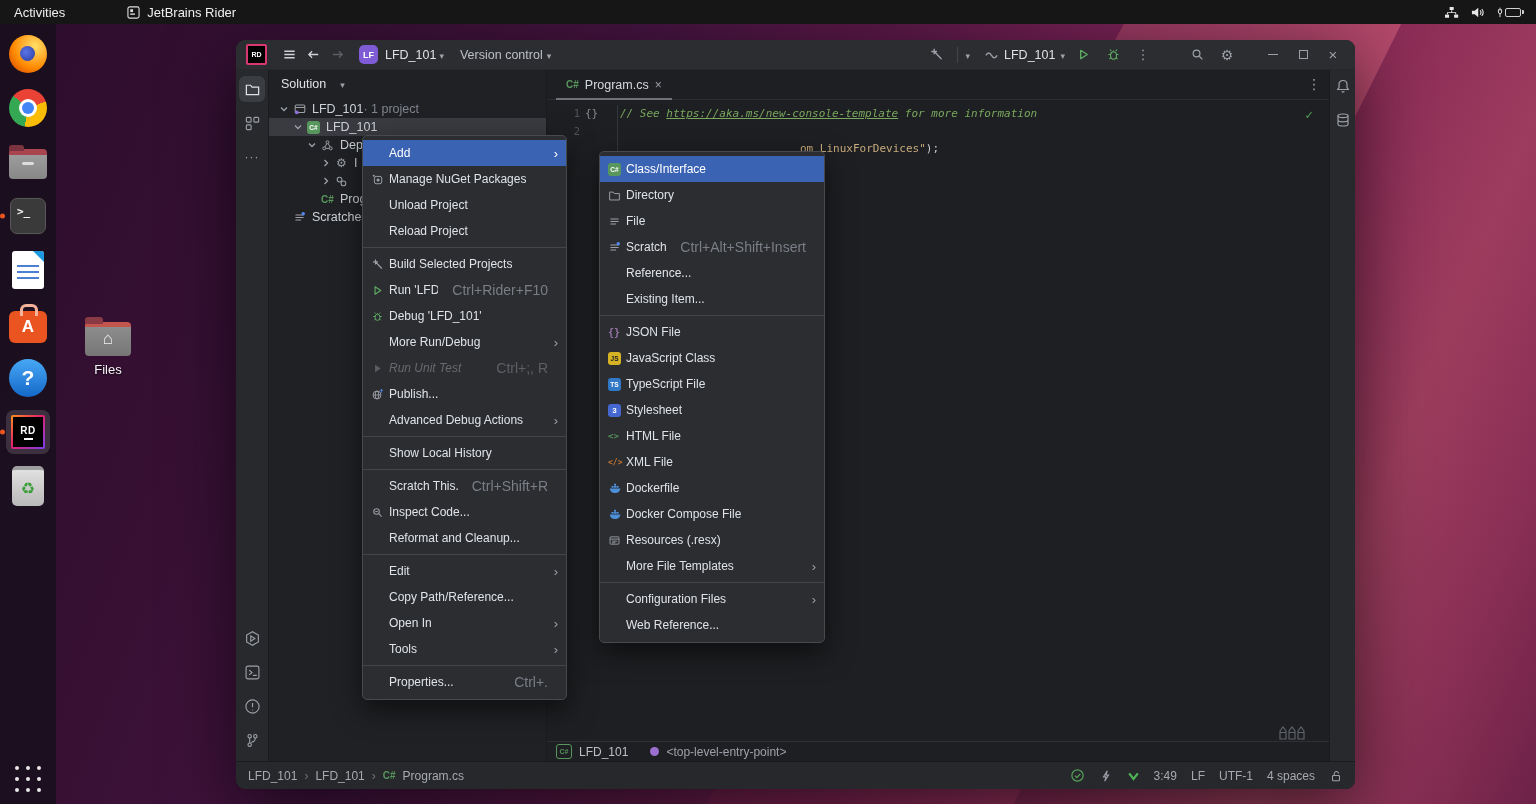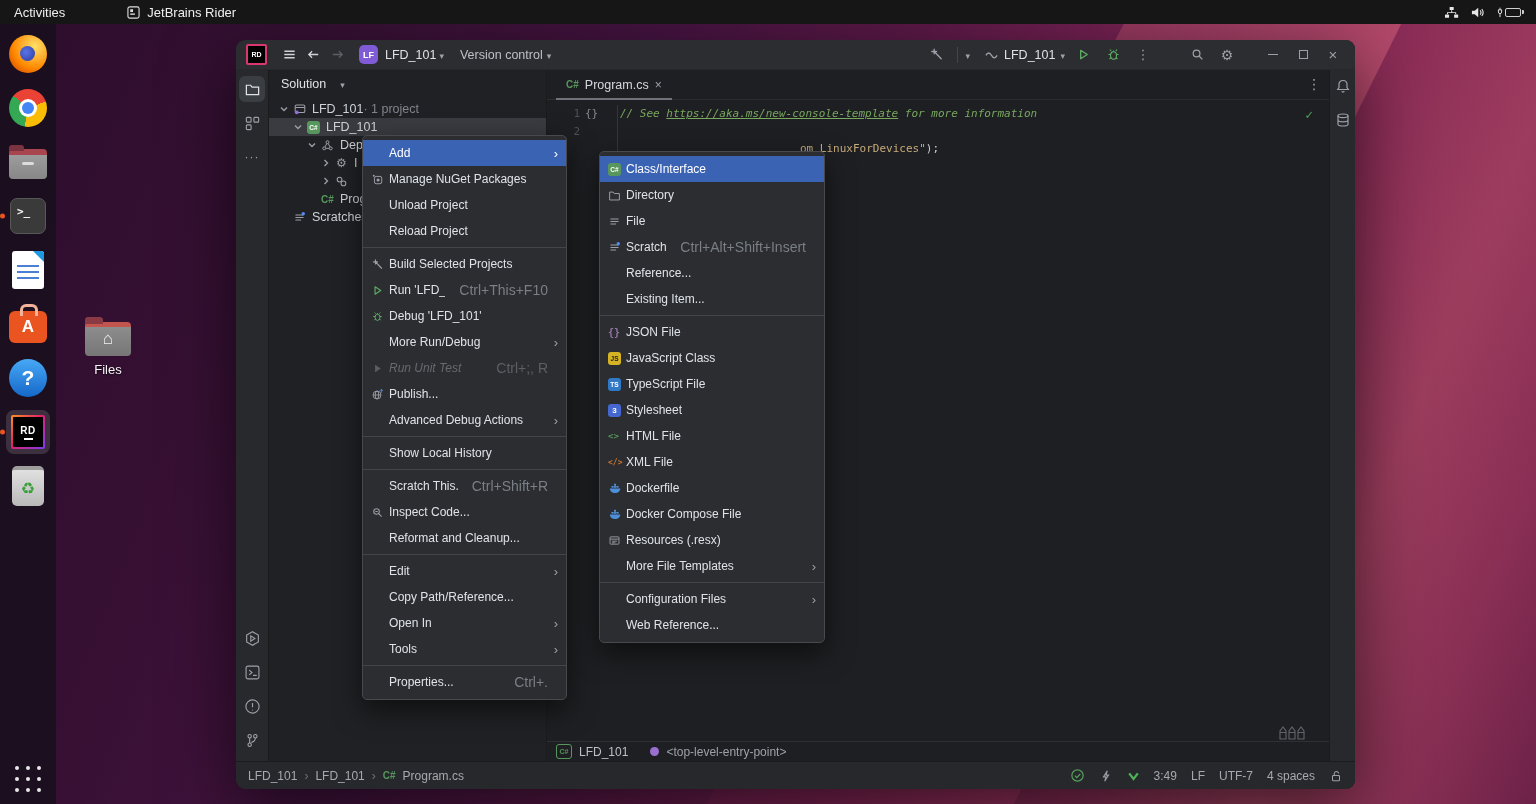--- a/index.html
+++ b/index.html
@@ -546,21 +546,21 @@
             <path d="M9.5 2 L5 9 h3 L6.5 14 11 7 H8 z"></path>
           </svg>
       </span>
       <span class="sb-ic">
         <svg width="13" height="12" viewBox="0 0 14 14">
             <path d="M2 4 L7 10.5 12 4" fill="none" stroke="#4db356" stroke-width="2.6"></path>
           </svg>
       </span>
       <span>3:49</span>
       <span>LF</span>
-      <span>UTF-7</span>
+      <span>UTF-1</span>
       <span>4 spaces</span>
       <span class="sb-ic">
         <svg width="14" height="14" viewBox="0 0 16 16" fill="none" stroke="#9da0a8" stroke-width="1.2">
             <rect x="4" y="7.5" width="8" height="6" rx="1"></rect>
             <path d="M6 7.5 V5.5 a2.5 2.5 0 0 1 5 -.3"></path>
           </svg>
       </span>
     </div>
   </div>
 </div>
@@ -608,21 +608,21 @@
     </div>
     <div class="menu-item">
       <span class="mi-ic">
         <span style="display:inline-flex;align-items:center;">
           <svg width="13" height="13" viewBox="0 0 16 16">
             <path d="M5 3.5 L12 8 L5 12.5 Z" fill="none" stroke="#5fad65" stroke-width="1.4" stroke-linejoin="round"></path>
           </svg>
         </span>
       </span>
       <span class="mi-label">Run 'LFD_101'</span>
-      <span class="mi-sc">Ctrl+This+F10</span>
+      <span class="mi-sc">Ctrl+Rider+F10</span>
       <span class="mi-arrow"></span>
     </div>
     <div class="menu-item">
       <span class="mi-ic">
         <span style="display:inline-flex;align-items:center;">
           <svg width="13" height="13" viewBox="0 0 16 16" fill="none" stroke="#5fad65" stroke-width="1.2">
             <ellipse cx="8" cy="9" rx="3" ry="3.8"></ellipse>
             <path d="M8 5.2 V3.8 M5.8 4.4 L4.4 3 M10.2 4.4 L11.6 3 M5 8 H2.8 M11 8 H13.2 M5.4 11.2 L4 12.6 M10.6 11.2 L12 12.6"></path>
           </svg>
         </span>

